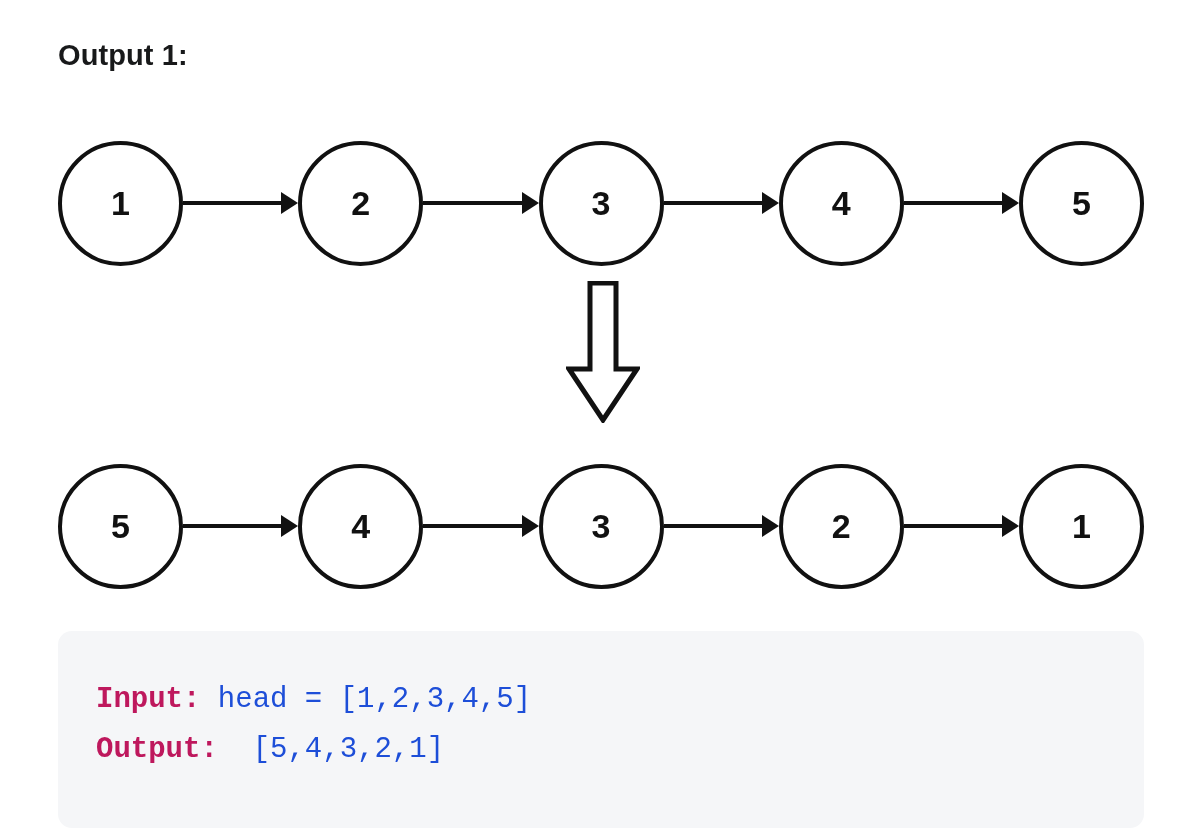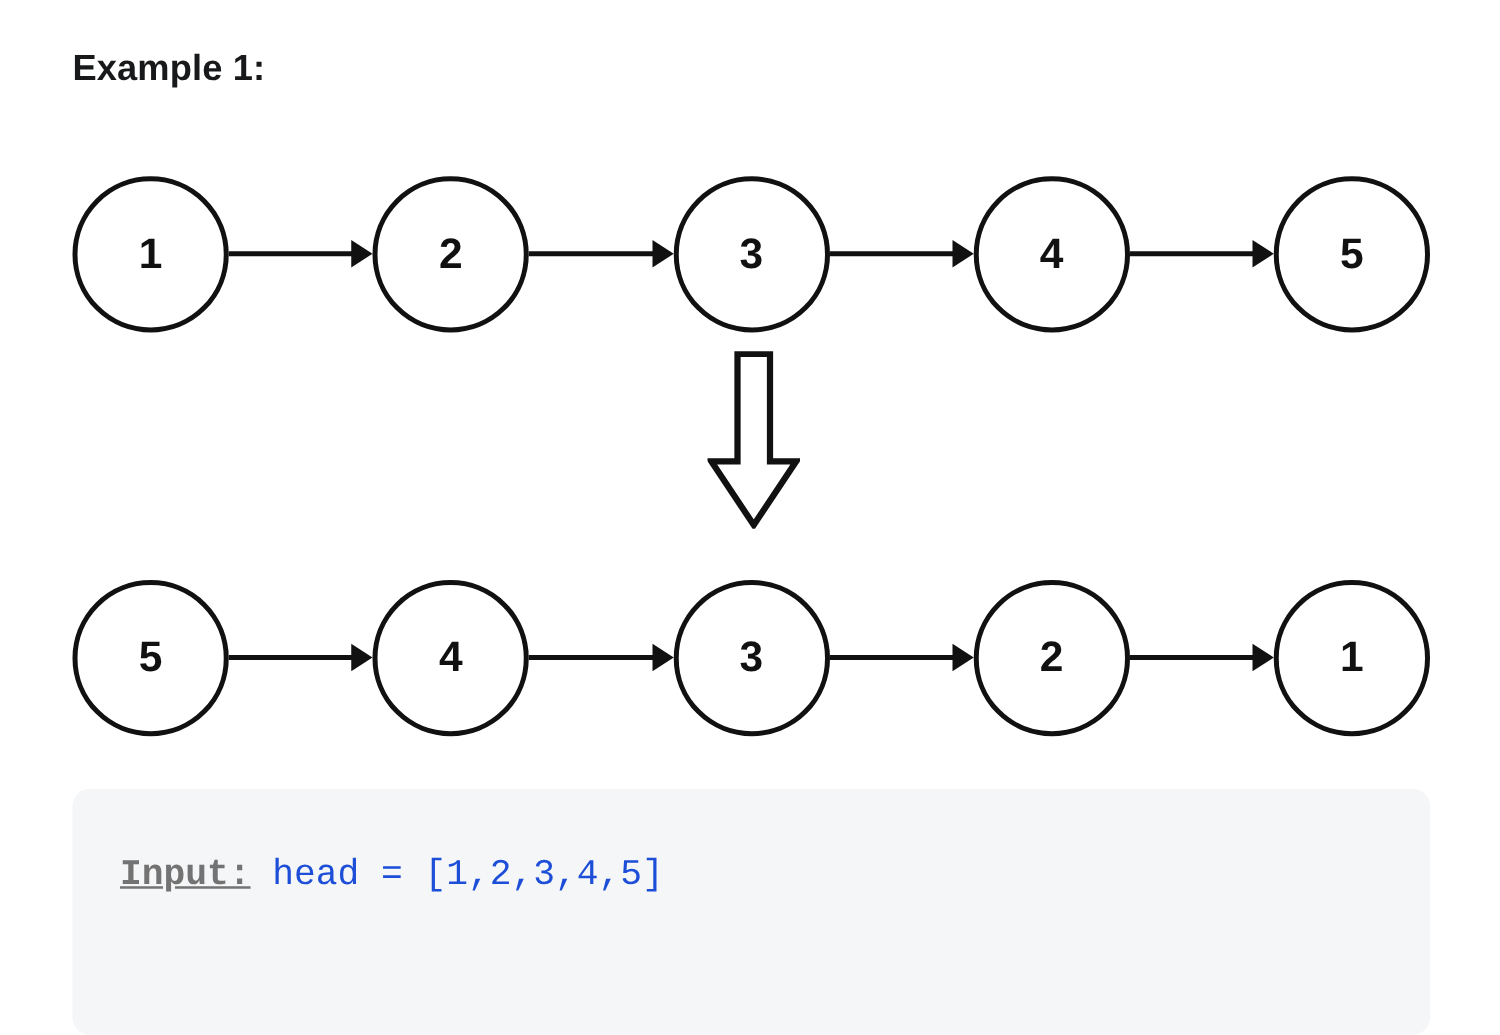--- a/index.html
+++ b/index.html
@@ -118,31 +118,30 @@
   }
   .code-line {
     font-family: "Liberation Mono", "DejaVu Sans Mono", monospace;
     font-size: 29px;
     line-height: 50px;
     white-space: pre;
     color: #6b6d70;
   }
   .code-label {
     font-weight: bold;
-    color: #737373;
-    text-decoration: underline;
+    color: #be185d;
   }
   .code-value {
     color: #1d4ed8;
   }
 </style>
 </head>
 <body>
 
-<div class="example-heading">Example 1:</div>
+<div class="example-heading">Output 1:</div>
 
 <div class="diagram">
 
   <div class="linked-list-row row-top">
 
     <div class="node">1</div>
 
     <div class="connector">
       <div class="shaft"></div>
       <div class="head"></div>
@@ -207,13 +206,14 @@
       <div class="shaft"></div>
       <div class="head"></div>
     </div>
 
     <div class="node">1</div>
   </div>
 </div>
 
 <div class="code-block">
   <div class="code-line"><span class="code-label">Input:</span><span class="code-value"> head = [1,2,3,4,5]</span></div>
+  <div class="code-line"><span class="code-label">Output:</span><span class="code-value">  [5,4,3,2,1]</span></div>
 </div>
 
 </body></html>

